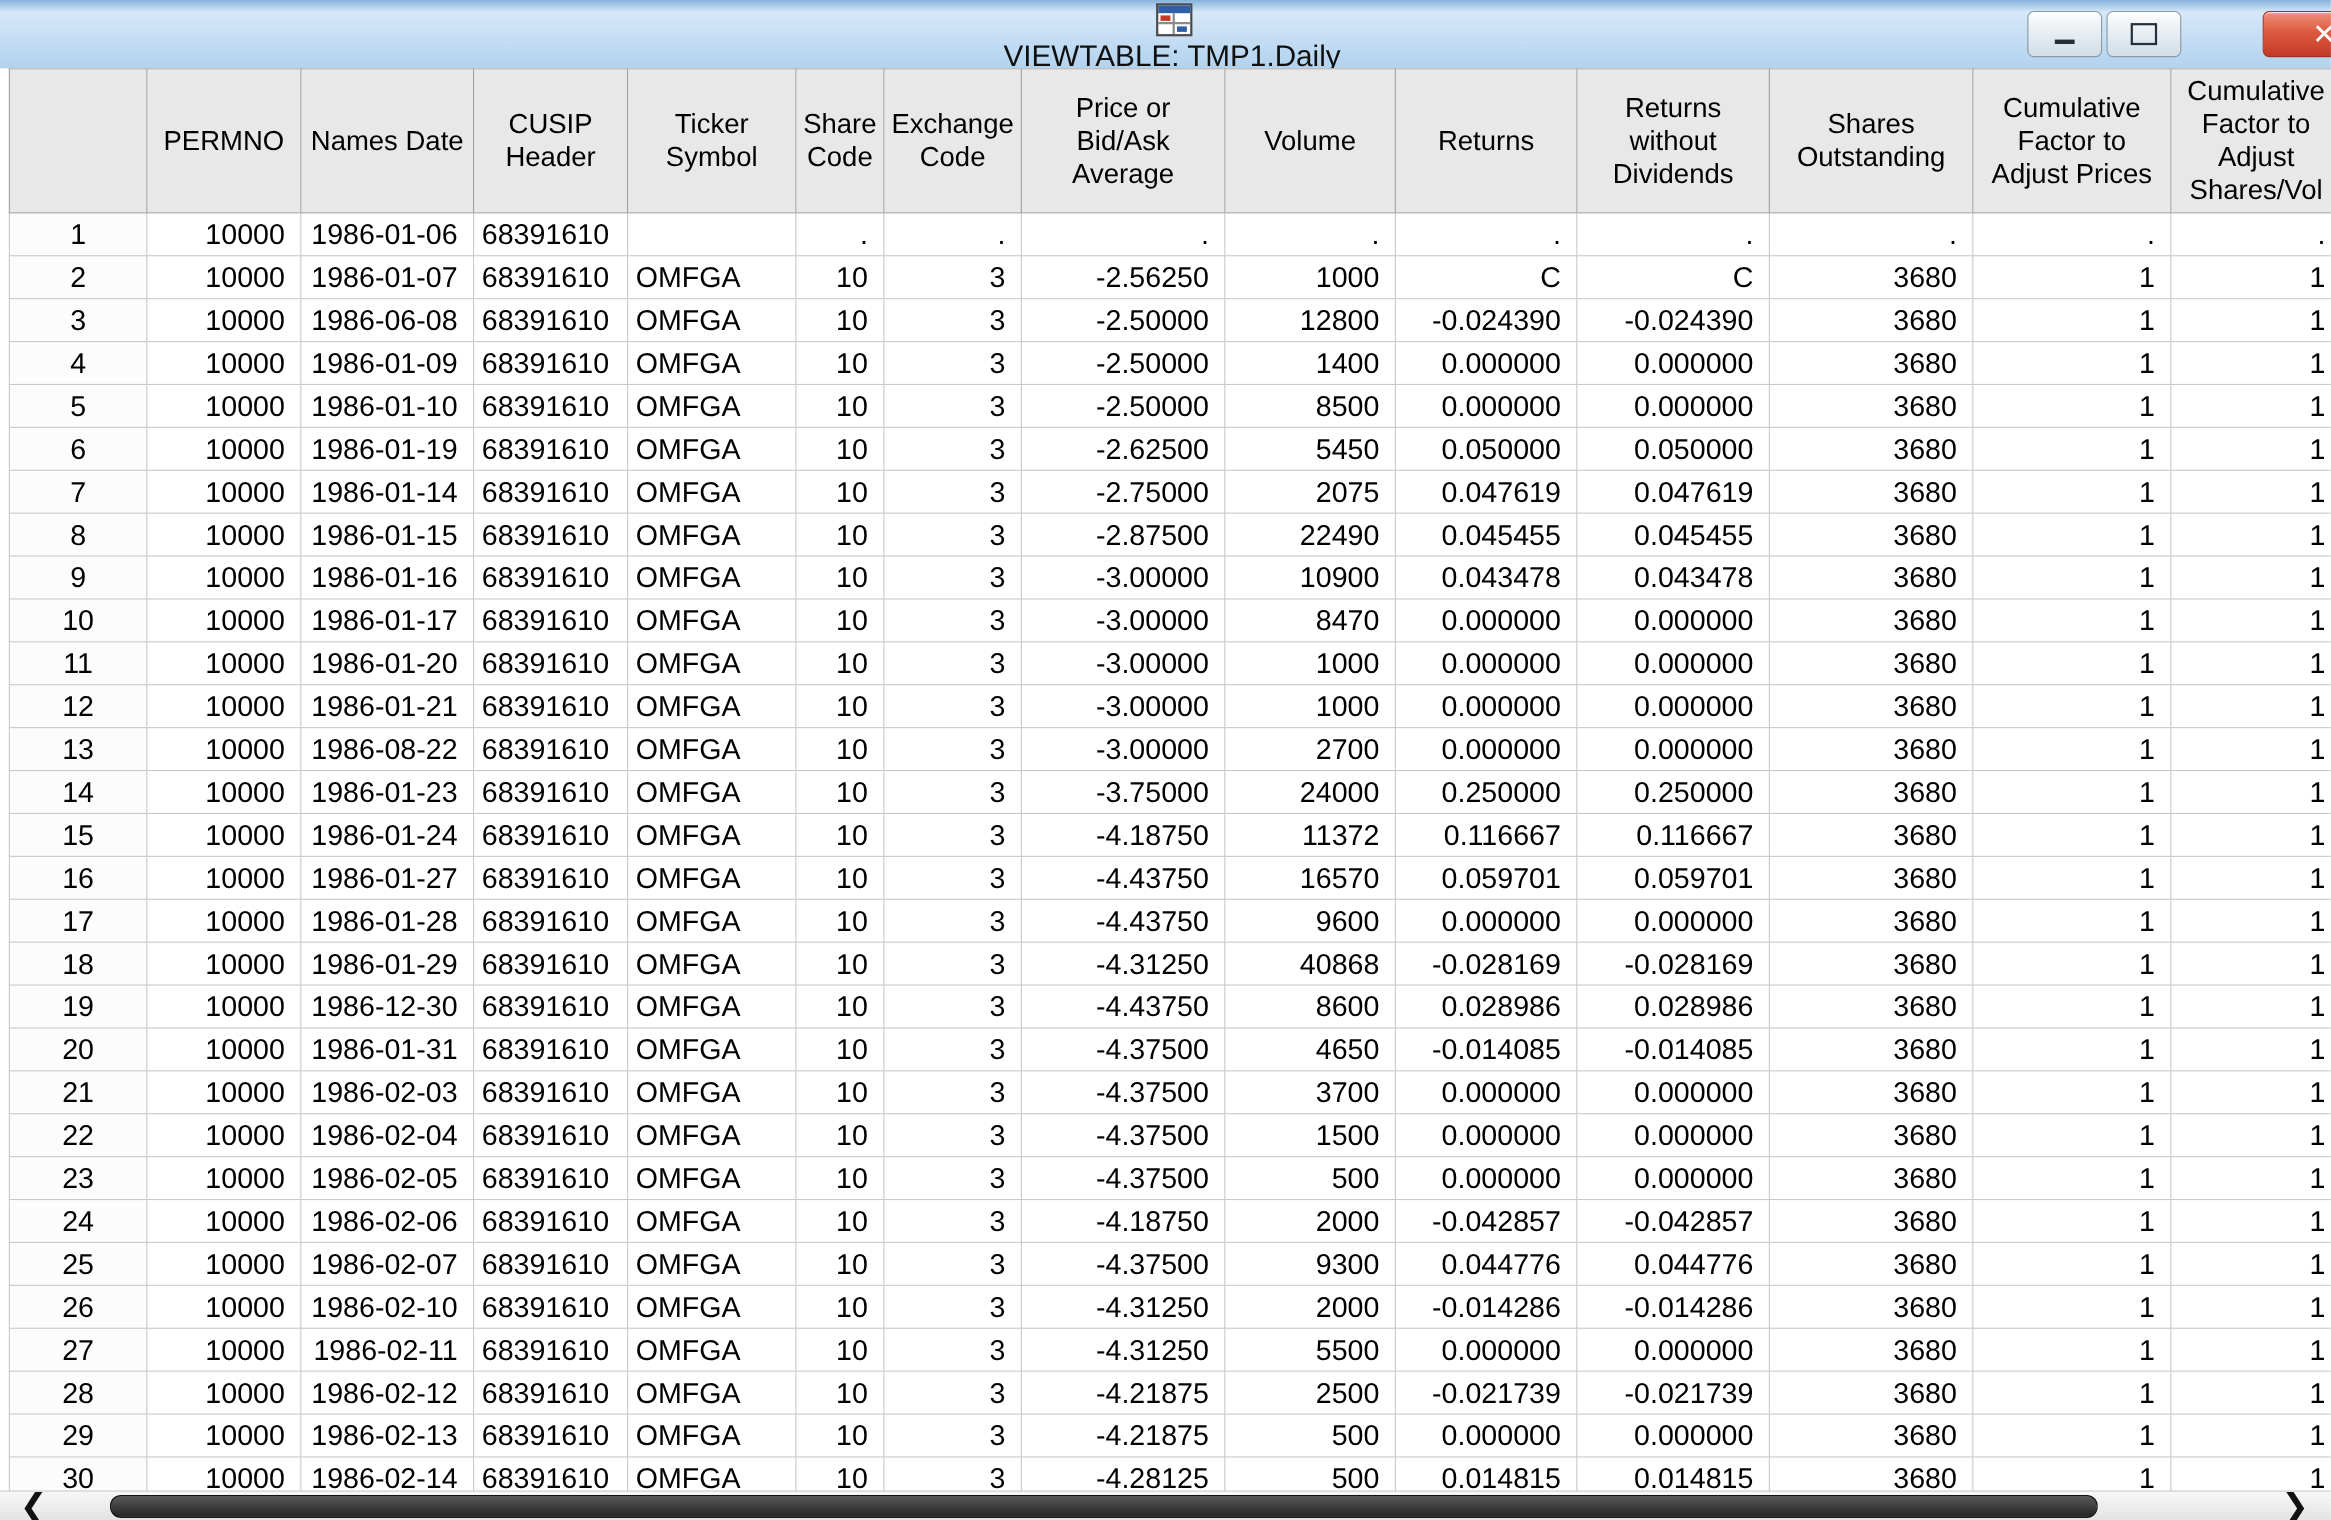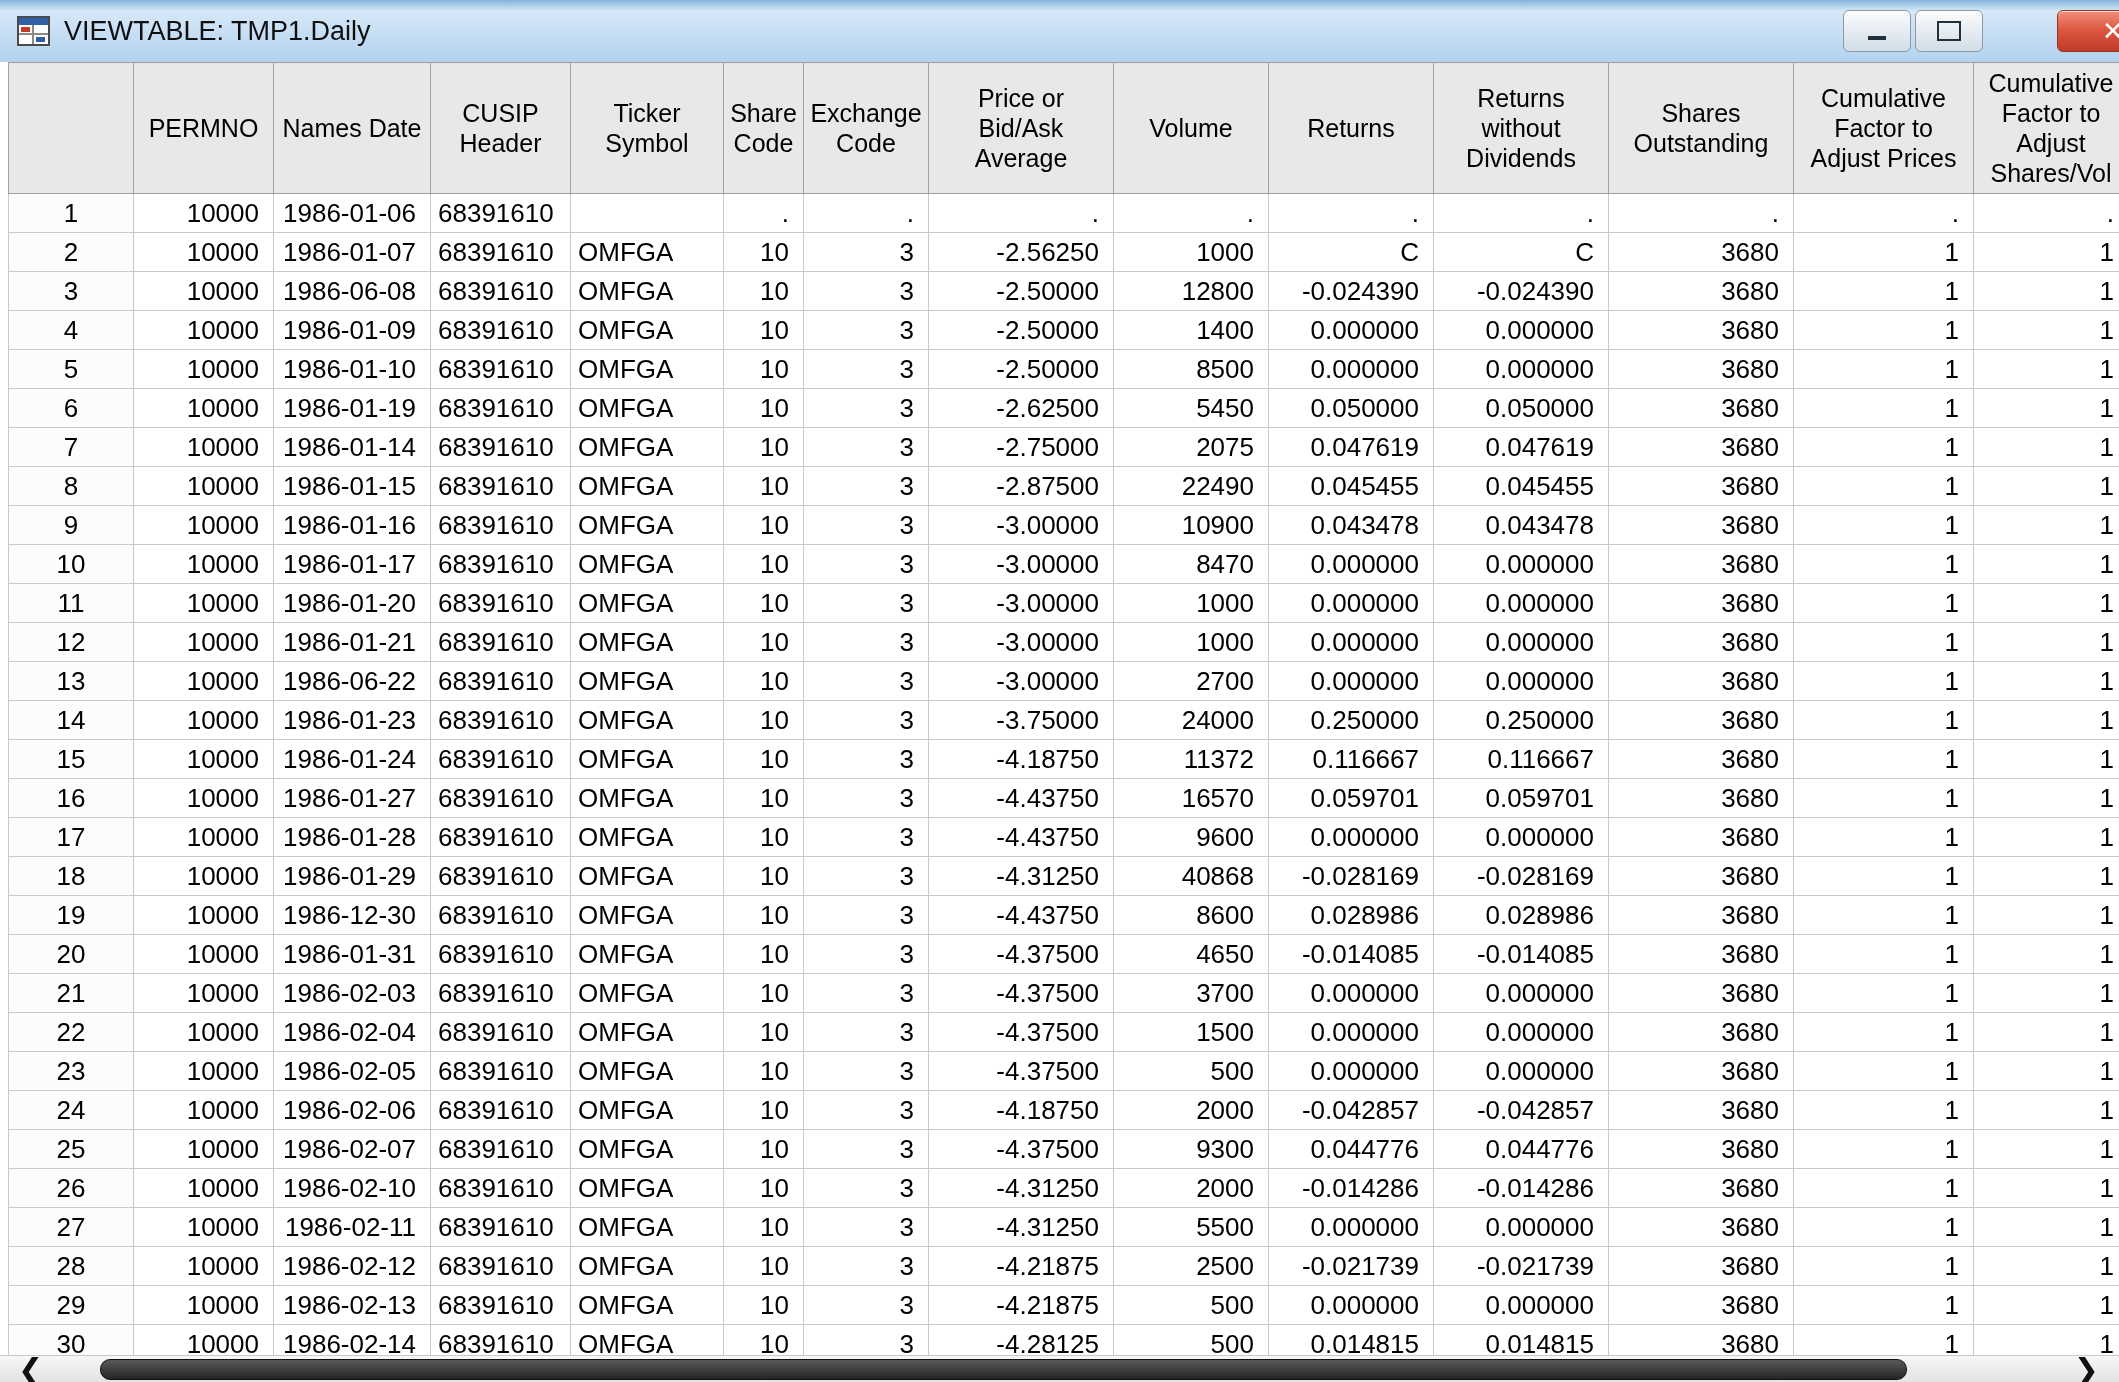--- a/index.html
+++ b/index.html
@@ -8,21 +8,21 @@
     background:#ffffff;
     font-family:"Liberation Sans","DejaVu Sans",sans-serif;
     -webkit-font-smoothing:antialiased;
   }
   .window{position:absolute;inset:0;overflow:hidden;background:#fff;}
   
   .titlebar{
     position:absolute;top:0;left:0;right:0;height:62px;
     background:linear-gradient(180deg,#86b3dc 0%,#d6e8f8 18%,#c6def4 55%,#b2d2ee 100%);
     border-bottom:1px solid #8fb3d6;
-    display:flex;align-items:center;
+    display:flex;align-items:center;flex-direction:column;
   }
   .app-icon{margin-left:16px;width:36px;height:36px;display:inline-block;}
   .title-text{margin-left:12px;font-size:27px;color:#101010;}
   .win-btn{
     position:absolute;top:10px;height:40px;width:66px;
     border:1px solid #8b99a6;border-radius:6px;
     background:linear-gradient(180deg,#fdfdfd 0%,#e8eef3 45%,#d2dde6 100%);
     display:flex;align-items:center;justify-content:center;
     box-shadow:0 1px 0 rgba(255,255,255,.7) inset;
   }
@@ -342,21 +342,21 @@
             <td class="a-right">1000</td>
             <td class="a-right">0.000000</td>
             <td class="a-right">0.000000</td>
             <td class="a-right">3680</td>
             <td class="a-right">1</td>
             <td class="a-right">1</td>
           </tr>
           <tr>
             <td class="a-center rowhdr">13</td>
             <td class="a-right">10000</td>
-            <td class="a-right">1986-06-22</td>
+            <td class="a-right">1986-08-22</td>
             <td class="a-left">68391610</td>
             <td class="a-left">OMFGA</td>
             <td class="a-right">10</td>
             <td class="a-right">3</td>
             <td class="a-right">-3.00000</td>
             <td class="a-right">2700</td>
             <td class="a-right">0.000000</td>
             <td class="a-right">0.000000</td>
             <td class="a-right">3680</td>
             <td class="a-right">1</td>

